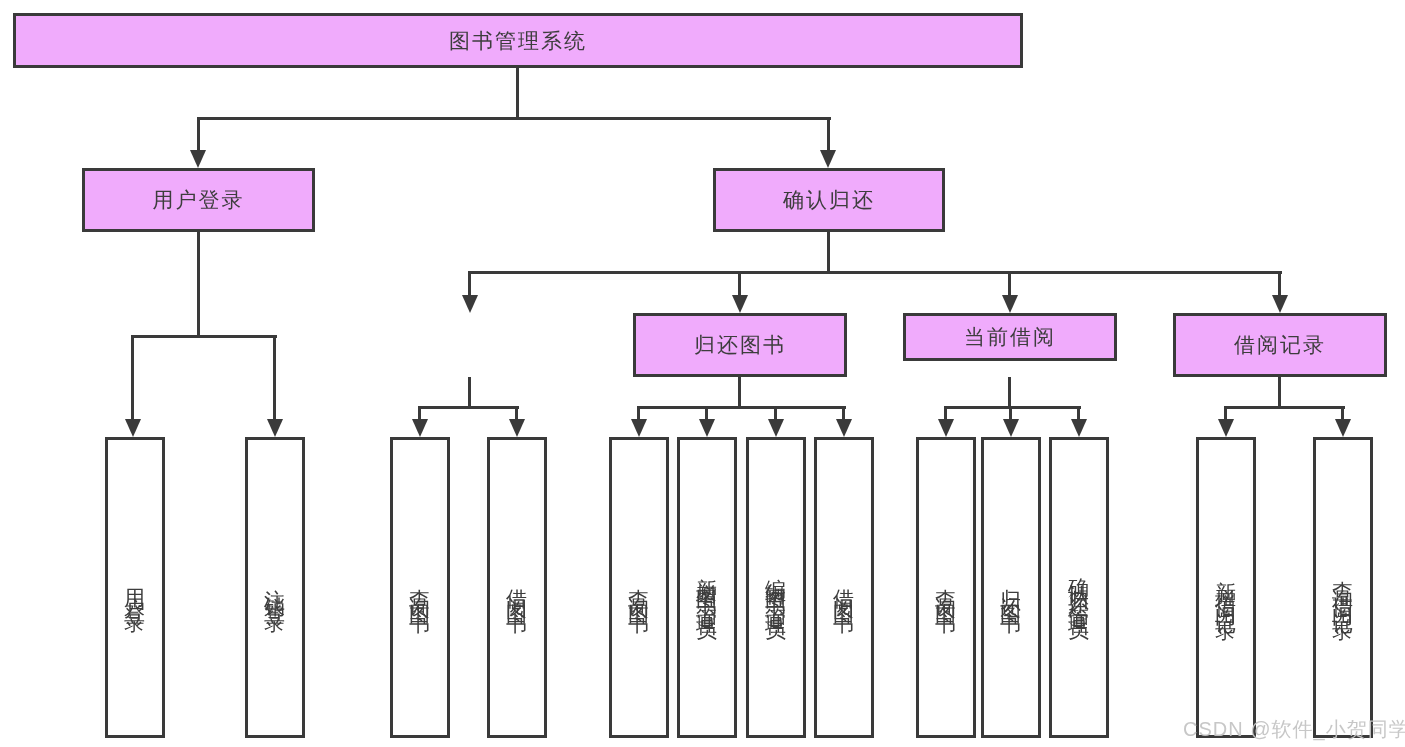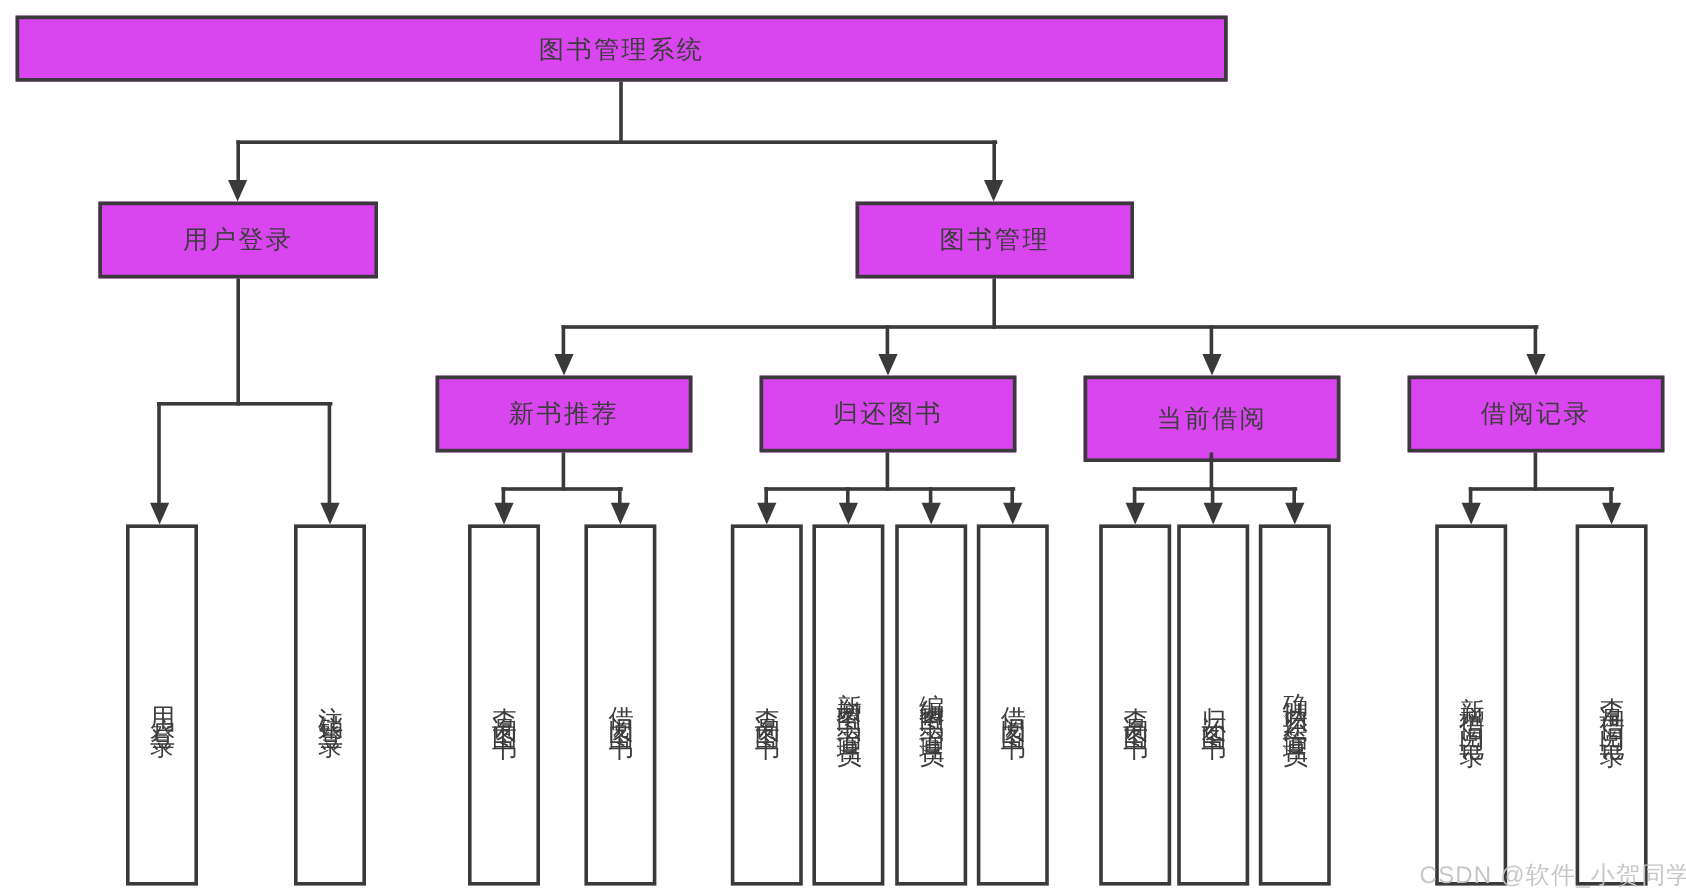--- a/index.html
+++ b/index.html
@@ -8,21 +8,21 @@
     width:1405px;height:747px;
     background:#ffffff;
     font-family:"Liberation Sans","DejaVu Sans",sans-serif;
     overflow:hidden;
   }
   
   .hbox{
     position:absolute;
     box-sizing:border-box;
     border:3px solid #3a3a3a;
-    background:#d946ef;
+    background:#f0abfc;
     display:flex;align-items:center;justify-content:center;
     font-size:21px;color:#3d3d3d;letter-spacing:2px;
   }
   
   .vbox{
     position:absolute;
     box-sizing:border-box;
     width:60px;height:301px;top:437px;
     border:3px solid #3a3a3a;
     background:#ffffff;
@@ -54,43 +54,42 @@
   <div class="hbox" style="left:13px;top:13px;width:1010px;height:55px">图书管理系统</div>
 
   <div class="ln" style="left:516px;top:68px;width:3px;height:52px"></div>
   <div class="ln" style="left:197px;top:117px;width:634px;height:3px"></div>
   <div class="ln" style="left:197px;top:117px;width:3px;height:35px"></div>
   <div class="ar" style="left:190px;top:150px"></div>
   <div class="ln" style="left:827px;top:117px;width:3px;height:35px"></div>
   <div class="ar" style="left:820px;top:150px"></div>
 
   <div class="hbox" style="left:82px;top:168px;width:233px;height:64px">用户登录</div>
-  <div class="hbox" style="left:713px;top:168px;width:232px;height:64px">图书管理</div>
+  <div class="hbox" style="left:713px;top:168px;width:232px;height:64px">确认归还</div>
 
   <div class="ln" style="left:197px;top:232px;width:3px;height:106px"></div>
   <div class="ln" style="left:131px;top:335px;width:146px;height:3px"></div>
   <div class="ln" style="left:131px;top:335px;width:3px;height:86px"></div>
   <div class="ar" style="left:125px;top:419px"></div>
   <div class="ln" style="left:273px;top:335px;width:3px;height:86px"></div>
   <div class="ar" style="left:267px;top:419px"></div>
 
   <div class="ln" style="left:827px;top:232px;width:3px;height:42px"></div>
   <div class="ln" style="left:468px;top:271px;width:814px;height:3px"></div>
   <div class="ln" style="left:468px;top:271px;width:3px;height:28px"></div>
   <div class="ar" style="left:462px;top:295px"></div>
   <div class="ln" style="left:738px;top:271px;width:3px;height:28px"></div>
   <div class="ar" style="left:732px;top:295px"></div>
   <div class="ln" style="left:1008px;top:271px;width:3px;height:28px"></div>
   <div class="ar" style="left:1002px;top:295px"></div>
   <div class="ln" style="left:1278px;top:271px;width:3px;height:28px"></div>
   <div class="ar" style="left:1272px;top:295px"></div>
 
-  <div class="hbox" style="left:363px;top:313px;width:214px;height:64px">新书推荐</div>
   <div class="hbox" style="left:633px;top:313px;width:214px;height:64px">归还图书</div>
-  <div class="hbox" style="left:903px;top:313px;width:214px;height:72px">当前借阅</div>
+  <div class="hbox" style="left:903px;top:313px;width:214px;height:48px">当前借阅</div>
   <div class="hbox" style="left:1173px;top:313px;width:214px;height:64px">借阅记录</div>
 
   <div class="ln" style="left:468px;top:377px;width:3px;height:32px"></div>
   <div class="ln" style="left:738px;top:377px;width:3px;height:32px"></div>
   <div class="ln" style="left:1008px;top:377px;width:3px;height:32px"></div>
   <div class="ln" style="left:1278px;top:377px;width:3px;height:32px"></div>
 
   <div class="ln" style="left:418px;top:406px;width:101px;height:3px"></div>
   <div class="ln" style="left:637px;top:406px;width:209px;height:3px"></div>
   <div class="ln" style="left:944px;top:406px;width:137px;height:3px"></div>

